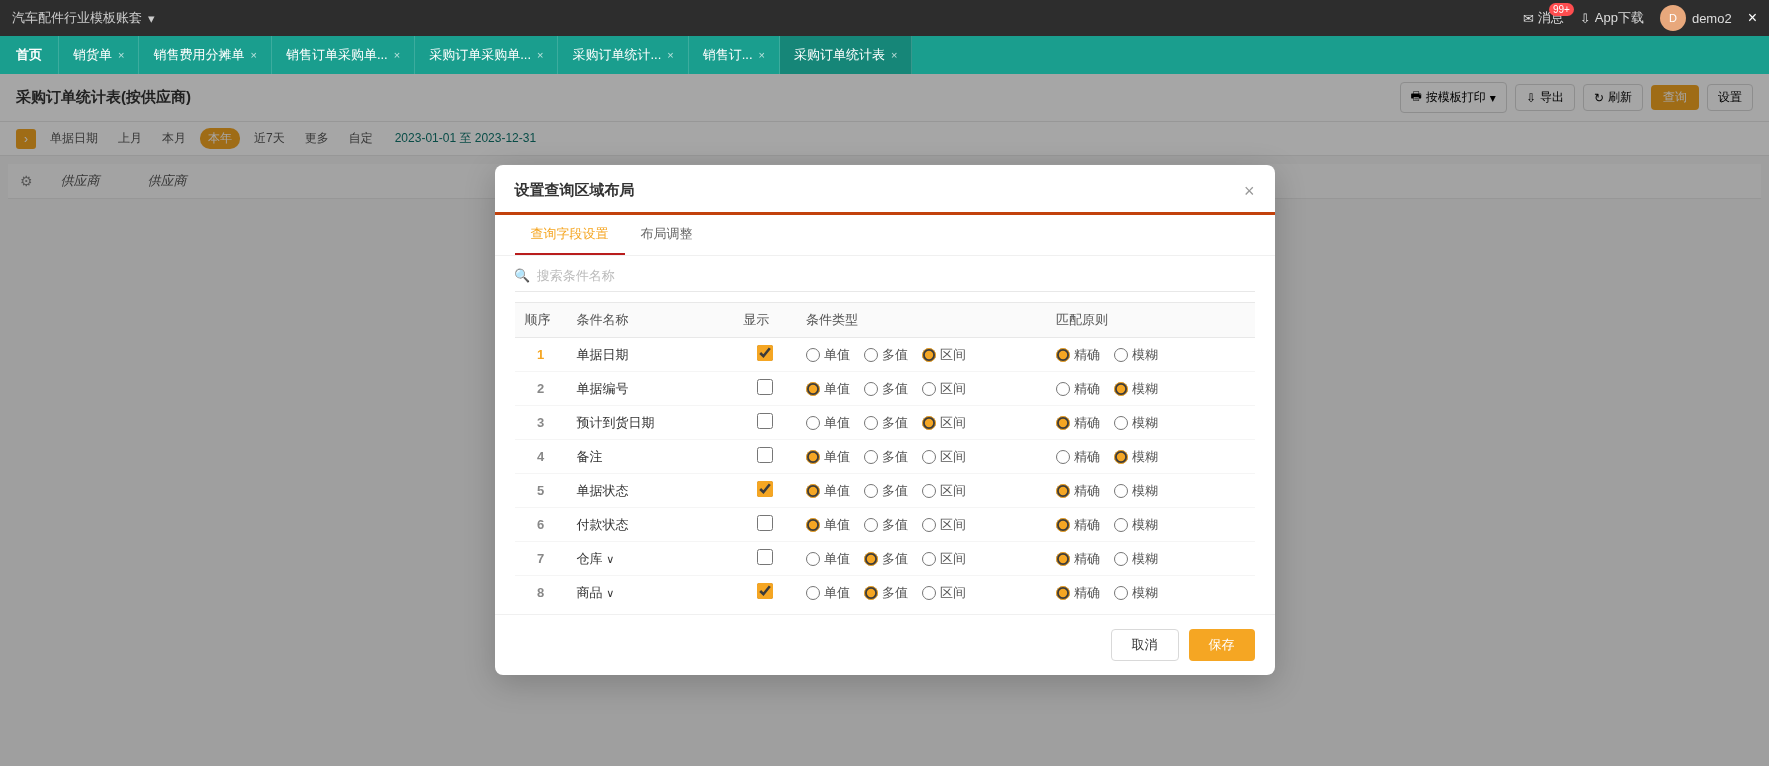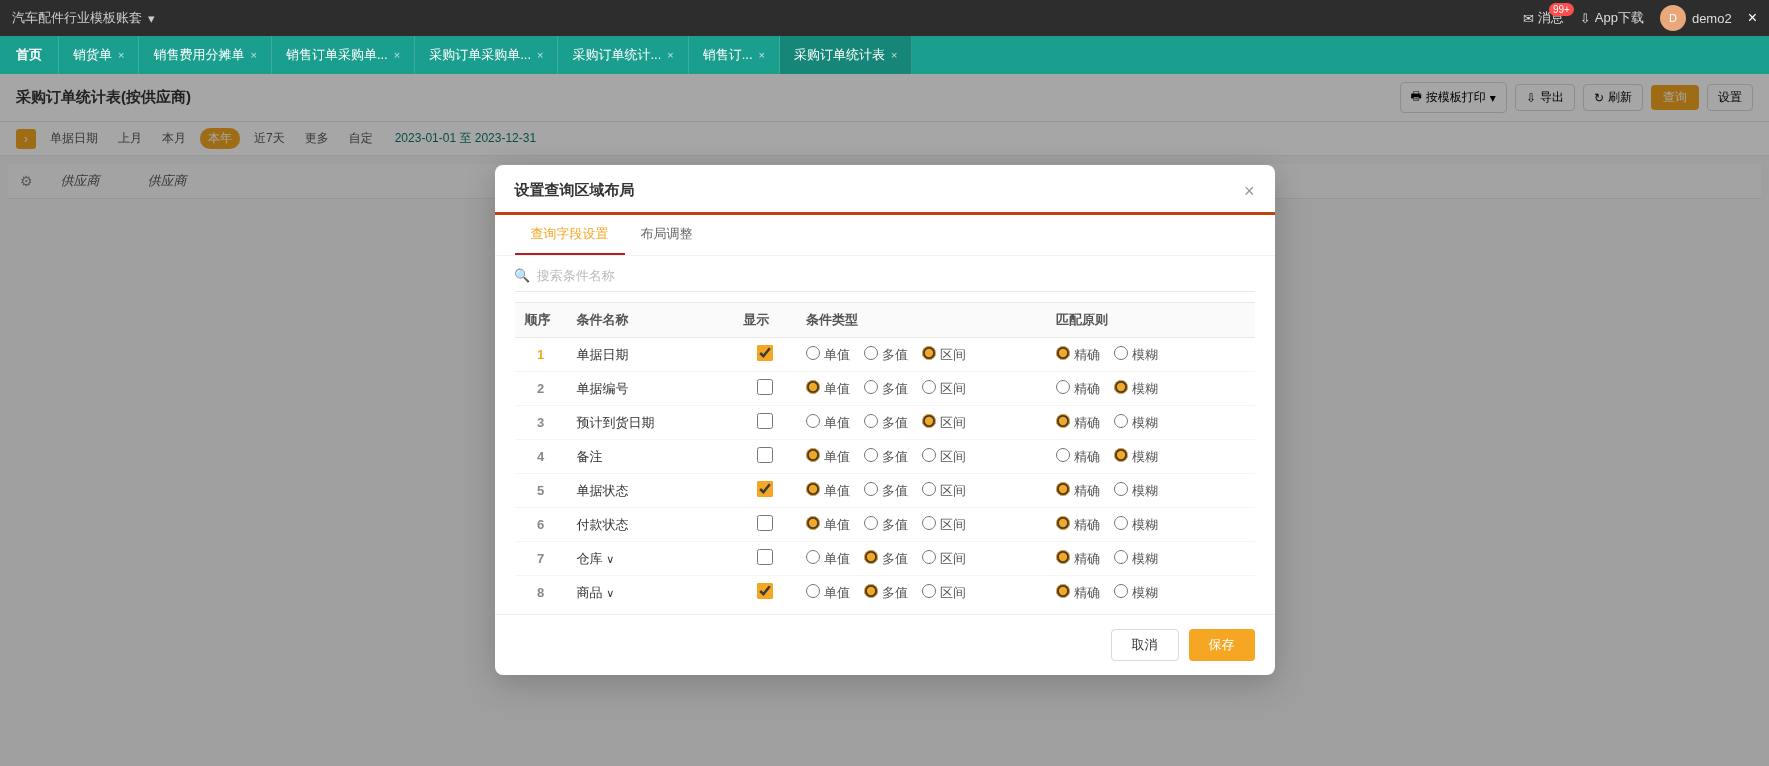--- a/index.html
+++ b/index.html
@@ -157,21 +157,21 @@
       width: 200px;
     }
     .search-input::placeholder { color: #bbb; }
 
     
     .field-table { width: 100%; border-collapse: collapse; font-size: 13px; }
     .field-table th {
       background: #fafafa;
       padding: 8px 10px;
       text-align: left;
-      font-weight: 700;
+      font-weight: 400;
       color: #555;
       border-bottom: 1px solid #e8e8e8;
       border-top: 1px solid #e8e8e8;
     }
     .field-table td {
       padding: 7px 10px;
       border-bottom: 1px solid #f5f5f5;
       color: #333;
       vertical-align: middle;
     }
@@ -179,21 +179,21 @@
     .col-name { width: 160px; }
     .col-show { width: 60px; text-align: center; }
     .col-type { width: 240px; }
     .col-rule { width: 200px; }
 
     
     .cb { width: 16px; height: 16px; accent-color: #f5a623; cursor: pointer; }
 
     
     .radio-group { display: flex; gap: 14px; align-items: center; }
-    .radio-label { display: flex; gap: 4px; cursor: pointer; color: #555; font-size: 13px; }
+    .radio-label { display: flex; align-items: center; gap: 4px; cursor: pointer; color: #555; font-size: 13px; }
     .radio-label input[type="radio"] { accent-color: #f5a623; width: 14px; height: 14px; cursor: pointer; }
 
     .scroll-area { overflow-y: auto; max-height: 300px; }
     .scroll-area::-webkit-scrollbar { width: 6px; }
     .scroll-area::-webkit-scrollbar-thumb { background: #ddd; border-radius: 3px; }
 
     
     .dialog-footer {
       padding: 14px 20px;
       border-top: 1px solid #f0f0f0;

